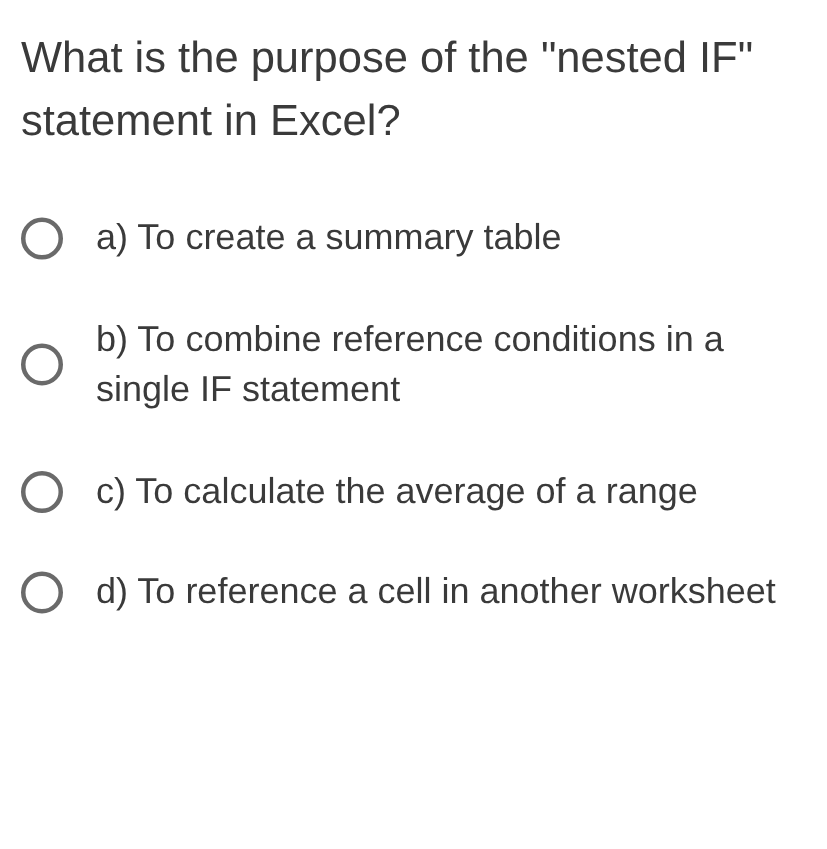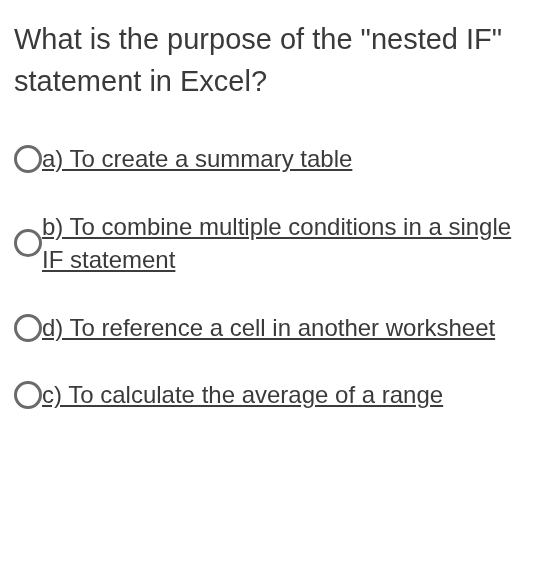--- a/index.html
+++ b/index.html
@@ -22,22 +22,22 @@
       color: #3a3a3a;
     }
     .options {
       display: flex;
       flex-direction: column;
       gap: 34px;
     }
     .option-row {
       display: flex;
       align-items: center;
+      gap: 22px;
       cursor: pointer;
-      text-decoration: underline;
     }
     .radio {
       width: 28px;
       height: 28px;
       border: 3px solid #6a6a6a;
       border-radius: 50%;
       flex-shrink: 0;
       background: #fff;
     }
     .option-text {
@@ -52,23 +52,23 @@
 
 <div class="question">What is the purpose of the "nested IF" statement in Excel?</div>
 
 <div class="options">
   <div class="option-row">
     <div class="radio"></div>
     <div class="option-text">a) To create a summary table</div>
   </div>
   <div class="option-row">
     <div class="radio"></div>
-    <div class="option-text">b) To combine multiple conditions in a single IF statement</div>
+    <div class="option-text">b) To combine reference conditions in a single IF statement</div>
+  </div>
+  <div class="option-row">
+    <div class="radio"></div>
+    <div class="option-text">c) To calculate the average of a range</div>
   </div>
   <div class="option-row">
     <div class="radio"></div>
     <div class="option-text">d) To reference a cell in another worksheet</div>
   </div>
-  <div class="option-row">
-    <div class="radio"></div>
-    <div class="option-text">c) To calculate the average of a range</div>
-  </div>
 </div>
 
 </body></html>

